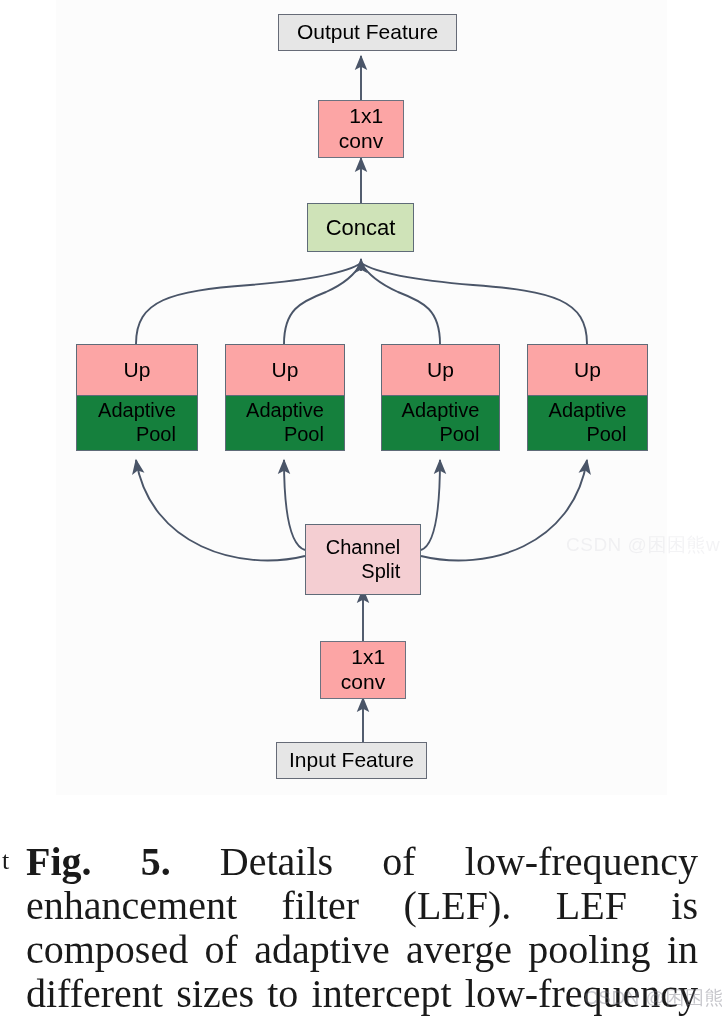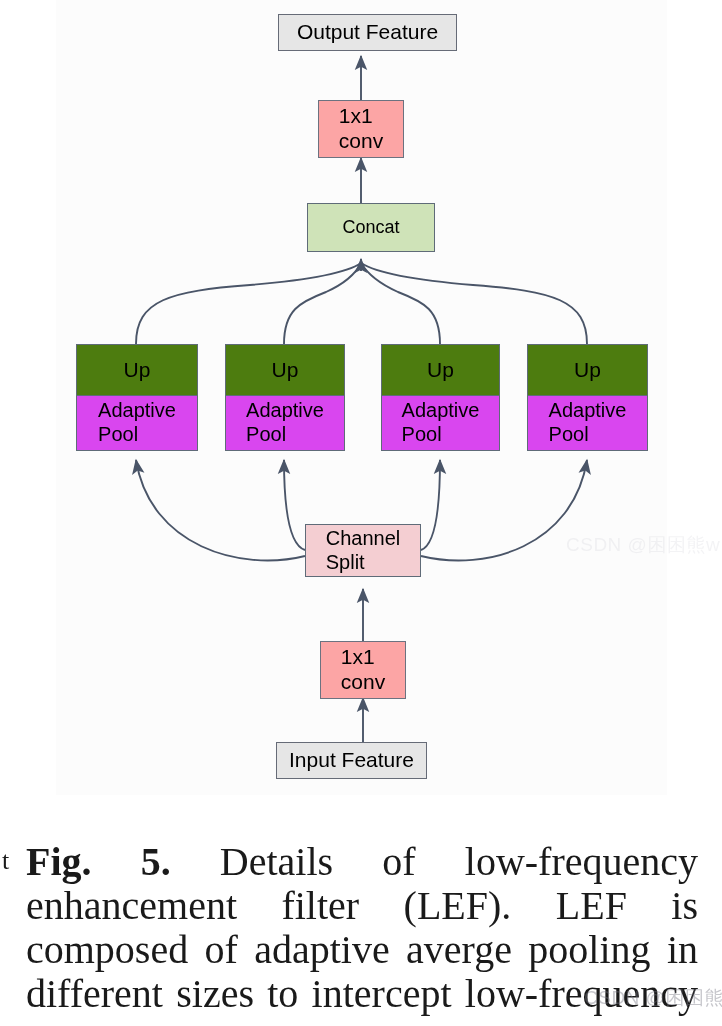--- a/index.html
+++ b/index.html
@@ -34,30 +34,30 @@
   }
 
   
   .node {
     position: absolute;
     box-sizing: border-box;
     border: 1.5px solid #4a5568;
     display: flex;
     align-items: center;
     justify-content: center;
-    text-align: left;
+    text-align: right;
     color: #000000;
     line-height: 1.18;
     white-space: pre-line;
   }
   .node-grey   { background: #e6e6e6; border-color: #666b77; }
   .node-yellow { background: #fca5a5; border-color: #6b7280; }
   .node-green  { background: #cfe3b8; border-color: #5f6b78; }
-  .node-orange { background: #4d7c0f; border-color: #5f6b78; }
-  .node-blue   { background: #d946ef; border-color: #5f6b78; }
+  .node-orange { background: #fca5a5; border-color: #5f6b78; }
+  .node-blue   { background: #15803d; border-color: #5f6b78; }
   .node-pink   { background: #f4ced2; border-color: #5f6b78; }
 
   
   .stack-top    { border-bottom-width: 1px; }
   .stack-bottom { border-top-width: 0px; }
 
   
   #caption {
     position: absolute;
     left: 26px;
@@ -135,39 +135,39 @@
 
     <line x1="363" y1="742" x2="363" y2="698" marker-end="url(#arrowhead)"></line>
   </g>
 </svg>
 
 <div class="node node-grey" style="left:278px; top:14px; width:179px; height:37px; font-size:21px;">Output Feature</div>
 
 <div class="node node-yellow" style="left:318px; top:100px; width:86px; height:58px; font-size:21px;">1x1
 conv</div>
 
-<div class="node node-green" style="left:307px; top:203px; width:128px; height:49px; font-size:18px;">Concat</div>
+<div class="node node-green" style="left:307px; top:203px; width:107px; height:49px; font-size:22px;">Concat</div>
 
 <div class="node node-orange stack-top" style="left:76px; top:344px; width:122px; height:52px; font-size:21px;">Up</div>
 <div class="node node-blue stack-bottom" style="left:76px; top:396px; width:122px; height:55px; font-size:20px;">Adaptive
 Pool</div>
 
 <div class="node node-orange stack-top" style="left:225px; top:344px; width:120px; height:52px; font-size:21px;">Up</div>
 <div class="node node-blue stack-bottom" style="left:225px; top:396px; width:120px; height:55px; font-size:20px;">Adaptive
 Pool</div>
 
 <div class="node node-orange stack-top" style="left:381px; top:344px; width:119px; height:52px; font-size:21px;">Up</div>
 <div class="node node-blue stack-bottom" style="left:381px; top:396px; width:119px; height:55px; font-size:20px;">Adaptive
 Pool</div>
 
 <div class="node node-orange stack-top" style="left:527px; top:344px; width:121px; height:52px; font-size:21px;">Up</div>
 <div class="node node-blue stack-bottom" style="left:527px; top:396px; width:121px; height:55px; font-size:20px;">Adaptive
 Pool</div>
 
-<div class="node node-pink" style="left:305px; top:524px; width:116px; height:53px; font-size:20px;">Channel
+<div class="node node-pink" style="left:305px; top:524px; width:116px; height:71px; font-size:20px;">Channel
 Split</div>
 
 <div class="node node-yellow" style="left:320px; top:641px; width:86px; height:58px; font-size:21px;">1x1
 conv</div>
 
 <div class="node node-grey" style="left:276px; top:742px; width:151px; height:37px; font-size:21px;">Input Feature</div>
 
 <div id="caption-line-frag">t</div>
 
 <div id="caption"><span class="fig-label">Fig. 5.</span><span> Details of low-frequency enhancement filter (LEF). LEF is composed of adaptive averge pooling in different sizes to intercept low-frequency components.</span></div>

